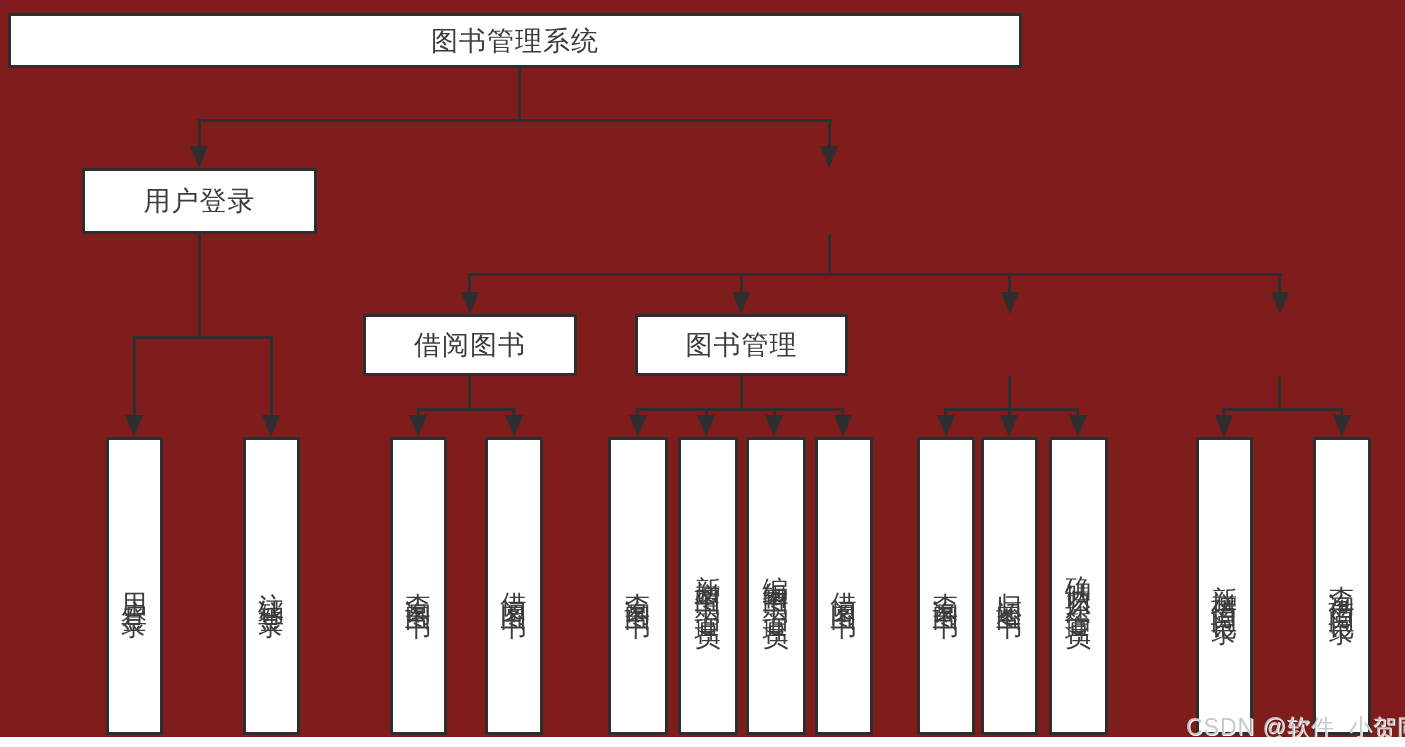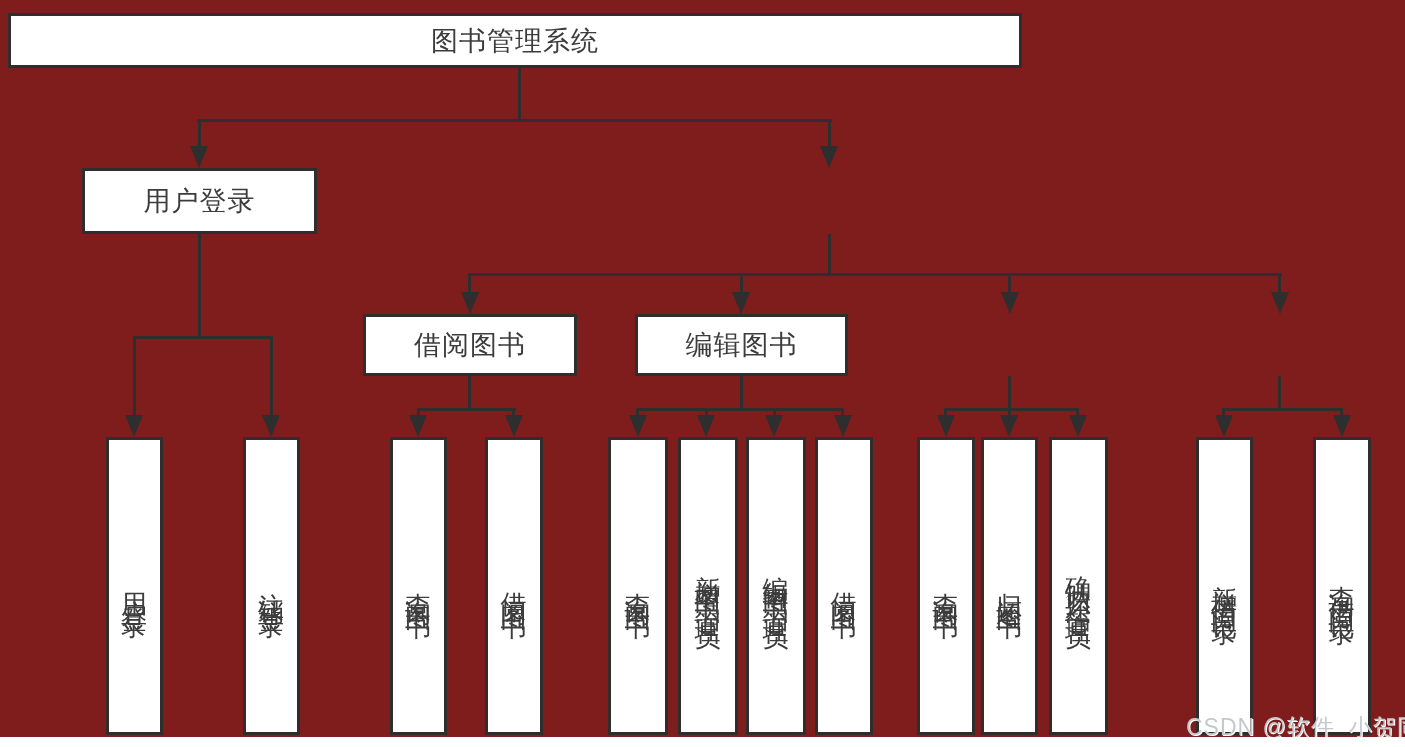--- a/index.html
+++ b/index.html
@@ -68,21 +68,21 @@
   <i class="ar" style="left:732px;top:292px"></i>
   <i class="vl" style="left:1008px;top:273px;height:21px"></i>
   <i class="ar" style="left:1001px;top:292px"></i>
   <i class="vl" style="left:1278px;top:273px;height:21px"></i>
   <i class="ar" style="left:1271px;top:292px"></i>
 
   <div class="box hbox" style="left:363px;top:314px;width:214px;height:62px">
     <span class="lbl">借阅图书</span>
   </div>
   <div class="box hbox" style="left:635px;top:314px;width:213px;height:62px">
-    <span class="lbl">编辑图书</span>
+    <span class="lbl">图书管理</span>
   </div>
 
   <i class="vl" style="left:468px;top:376px;height:34px"></i>
   <i class="hl" style="left:417px;top:408px;width:99px"></i>
   <i class="vl" style="left:417px;top:408px;height:9px"></i>
   <i class="ar" style="left:409px;top:415px"></i>
   <i class="vl" style="left:512px;top:408px;height:9px"></i>
   <i class="ar" style="left:505px;top:415px"></i>
 
   <i class="vl" style="left:740px;top:376px;height:34px"></i>

